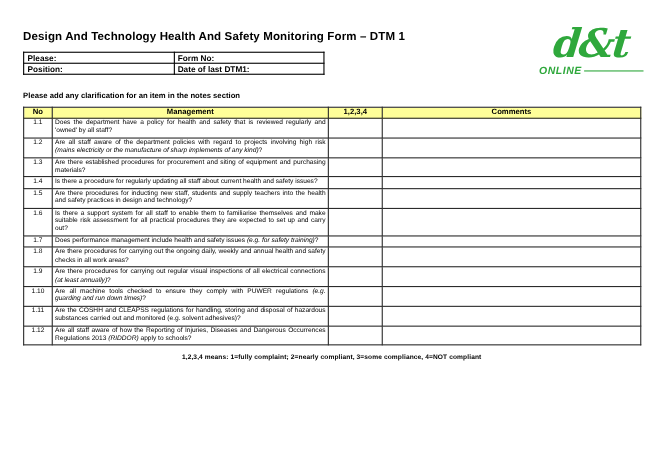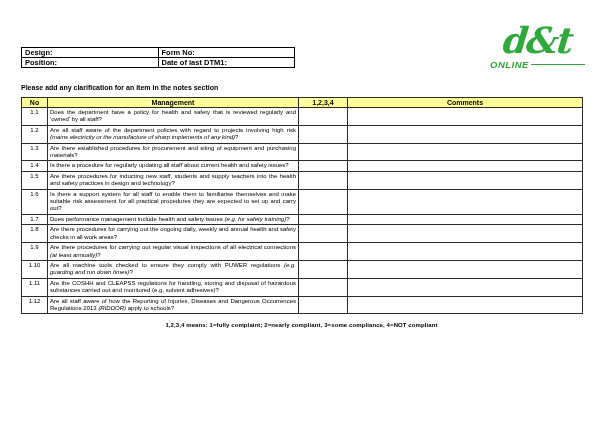--- a/index.html
+++ b/index.html
@@ -68,33 +68,34 @@
   .footer{
     position:absolute;left:21px;top:322px;width:561px;
     text-align:center;font-size:6px;font-weight:bold;letter-spacing:0.1px;
   }
 </style>
 </head>
 <body>
 
 <div class="page">
 
+  <div class="title">Design And Technology Health And Safety Monitoring Form – DTM 1</div>
 
   <div class="logo">
     <div class="logo-dt">d&amp;t</div>
     <div class="logo-online-row">
       <span class="logo-online">ONLINE</span>
       <span class="logo-line"></span>
     </div>
   </div>
 
   <table class="info-table">
     <tbody>
         <tr>
-      <td>Design:</td>
+      <td>Please:</td>
       <td>Form No:</td>
     </tr>
     <tr>
       <td>Position:</td>
       <td>Date of last DTM1:</td>
     </tr>
   </tbody>
     </table>
 
   <div class="note">Please add any clarification for an item in the notes section</div>

